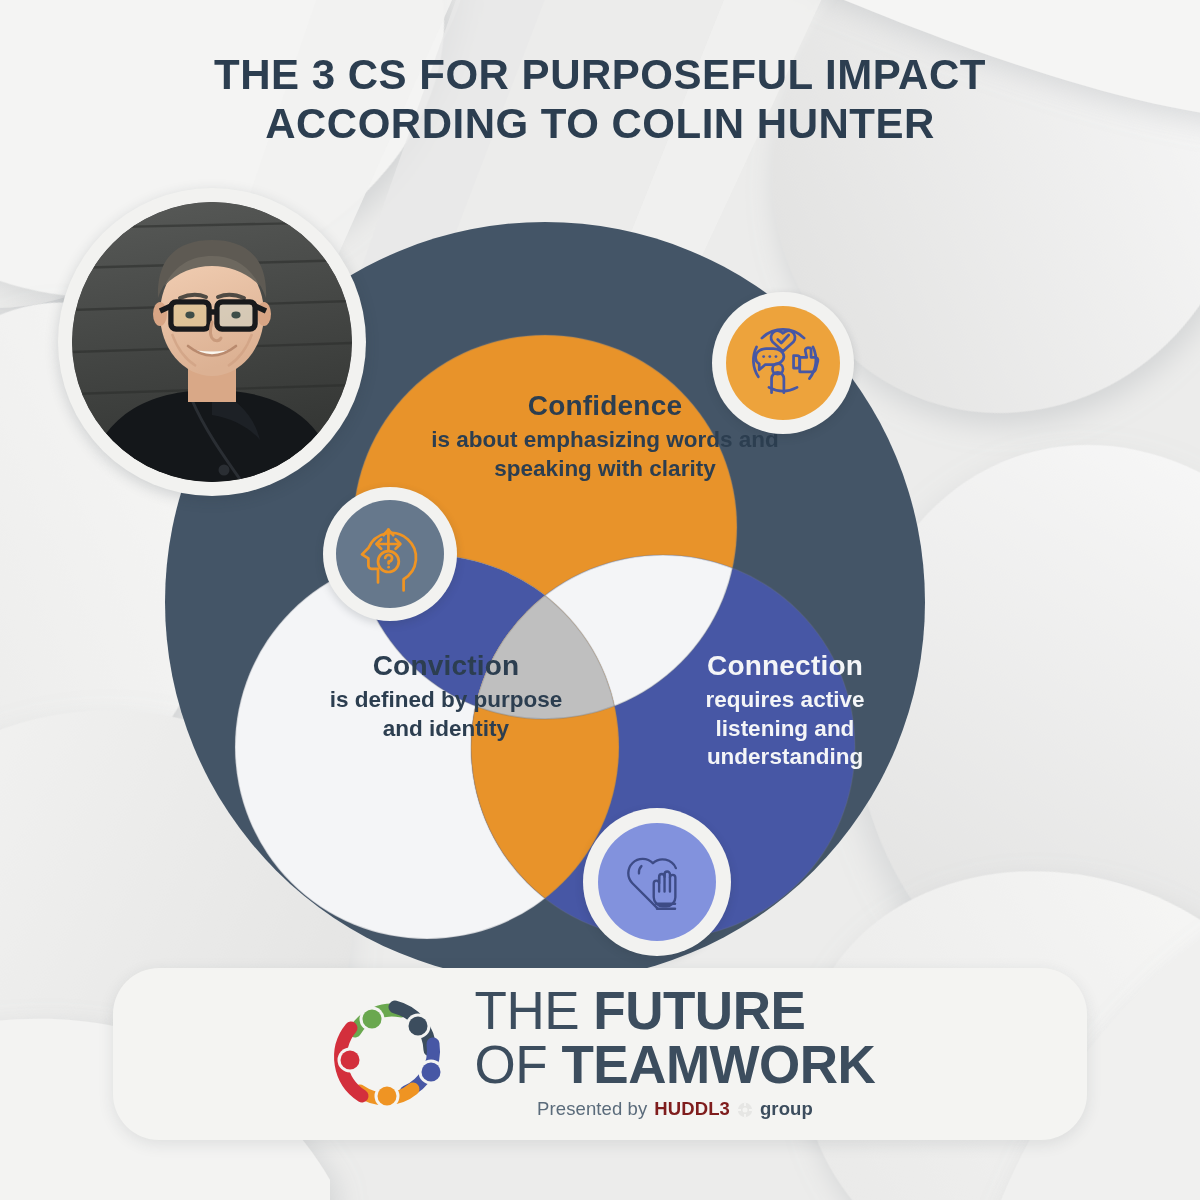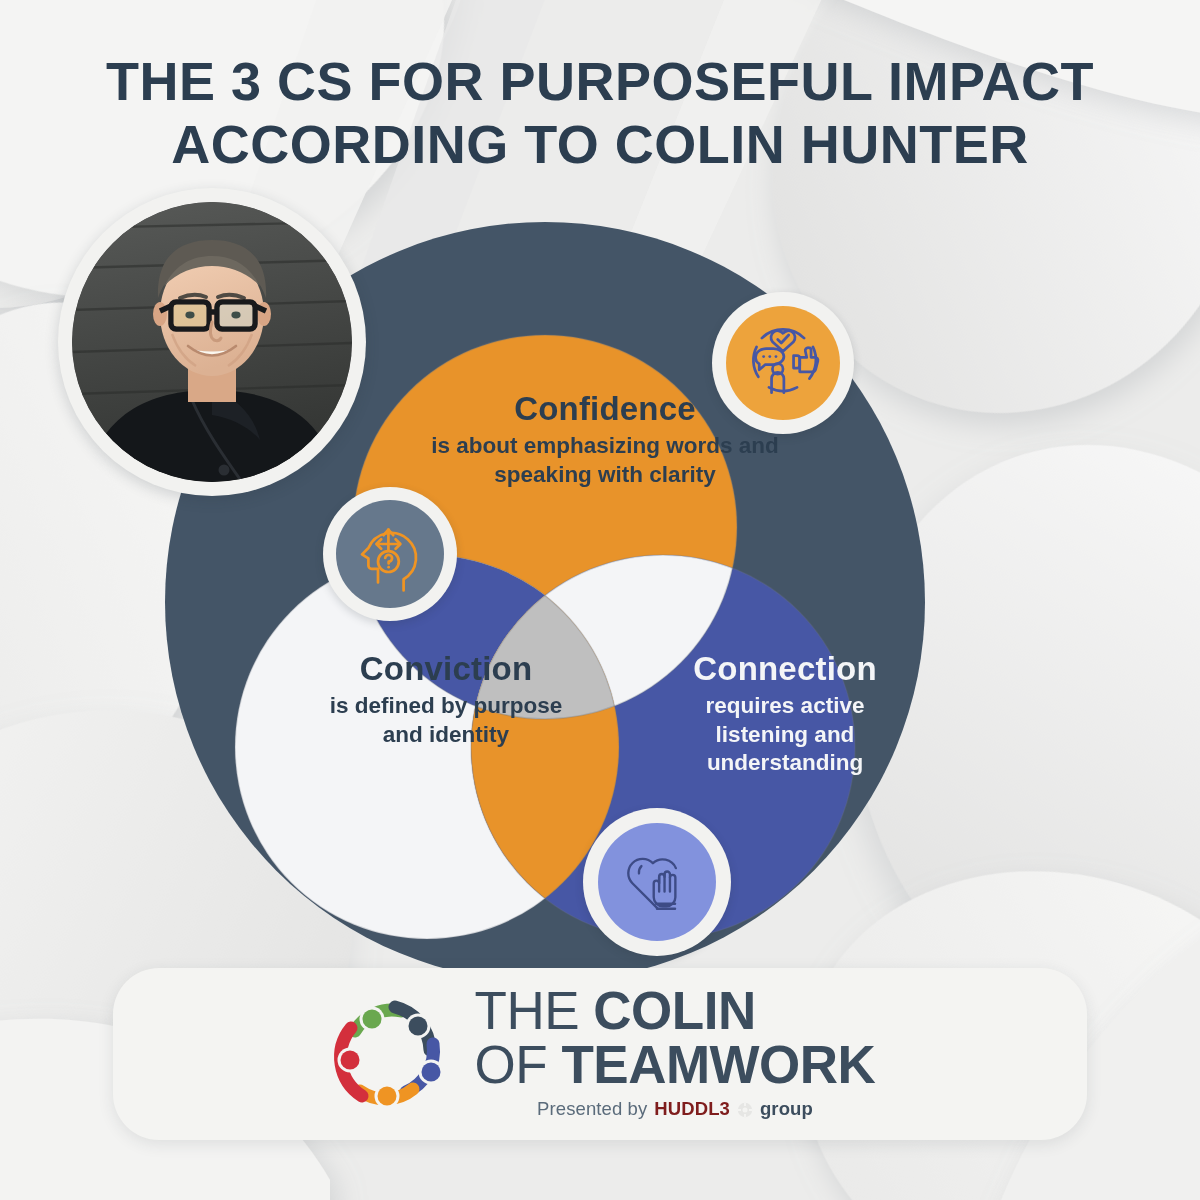--- a/index.html
+++ b/index.html
@@ -12,21 +12,21 @@
 
   
   #bg { position:absolute; inset:0; overflow:hidden; z-index:0; }
 
   
   #title {
     position:absolute; top:50px; left:0; width:1200px;
     text-align:center; z-index:6;
     color:#2c3e50;
     font-weight:bold;
-    font-size:54px;
+    font-size:42px;
     line-height:1.17;
     letter-spacing:0.5px;
     font-family:"Liberation Sans", sans-serif;
   }
   #title .l { display:block; white-space:nowrap; }
 
   
   #slate {
     position:absolute;
     left:165px; top:222px;
@@ -42,21 +42,21 @@
 
   .venn-label {
     position:absolute;
     text-align:center;
     z-index:4;
     font-family:"Liberation Sans", sans-serif;
     pointer-events:none;
   }
   .venn-label .h {
     display:block;
-    font-size:33px;
+    font-size:28px;
     font-weight:bold;
     margin-bottom:4px;
     letter-spacing:0.2px;
     text-align:center;
   }
   .venn-label .d {
     display:block;
     font-size:22.5px;
     font-weight:bold;
     line-height:1.27;
@@ -413,21 +413,21 @@
           <circle cx="93" cy="38" r="9.5" fill="#3c4d5e"></circle>
         <circle cx="106" cy="84" r="12.5" fill="#f4f4f2"></circle>
           <circle cx="106" cy="84" r="9.5" fill="#4757a5"></circle>
         <circle cx="62" cy="108" r="12.5" fill="#f4f4f2"></circle>
           <circle cx="62" cy="108" r="9.5" fill="#ef9423"></circle>
         <circle cx="25" cy="72" r="12.5" fill="#f4f4f2"></circle>
           <circle cx="25" cy="72" r="9.5" fill="#d32f3c"></circle>
       </svg>
     </span>
     <span id="logo-text">
-      <span class="ft-line"><span class="thin">THE </span><span class="bold">COLIN</span></span>
+      <span class="ft-line"><span class="thin">THE </span><span class="bold">FUTURE</span></span>
       <span class="ft-line"><span class="thin">OF </span><span class="bold">TEAMWORK</span></span>
       <span id="presented">
         <span class="p1">Presented by</span>
         <span class="p2">HUDDL3</span>
         <span class="dotglyph">
           <svg width="16" height="16" viewBox="0 0 16 16">
             <circle cx="8" cy="8" r="7.2" fill="#e6e6e4"></circle>
             <circle cx="8" cy="8" r="2.5" fill="#f4f4f2"></circle>
             <path d="M8 1 v3 M8 12 v3 M1 8 h3 M12 8 h3" stroke="#f4f4f2" stroke-width="1.8"></path>
           </svg>

